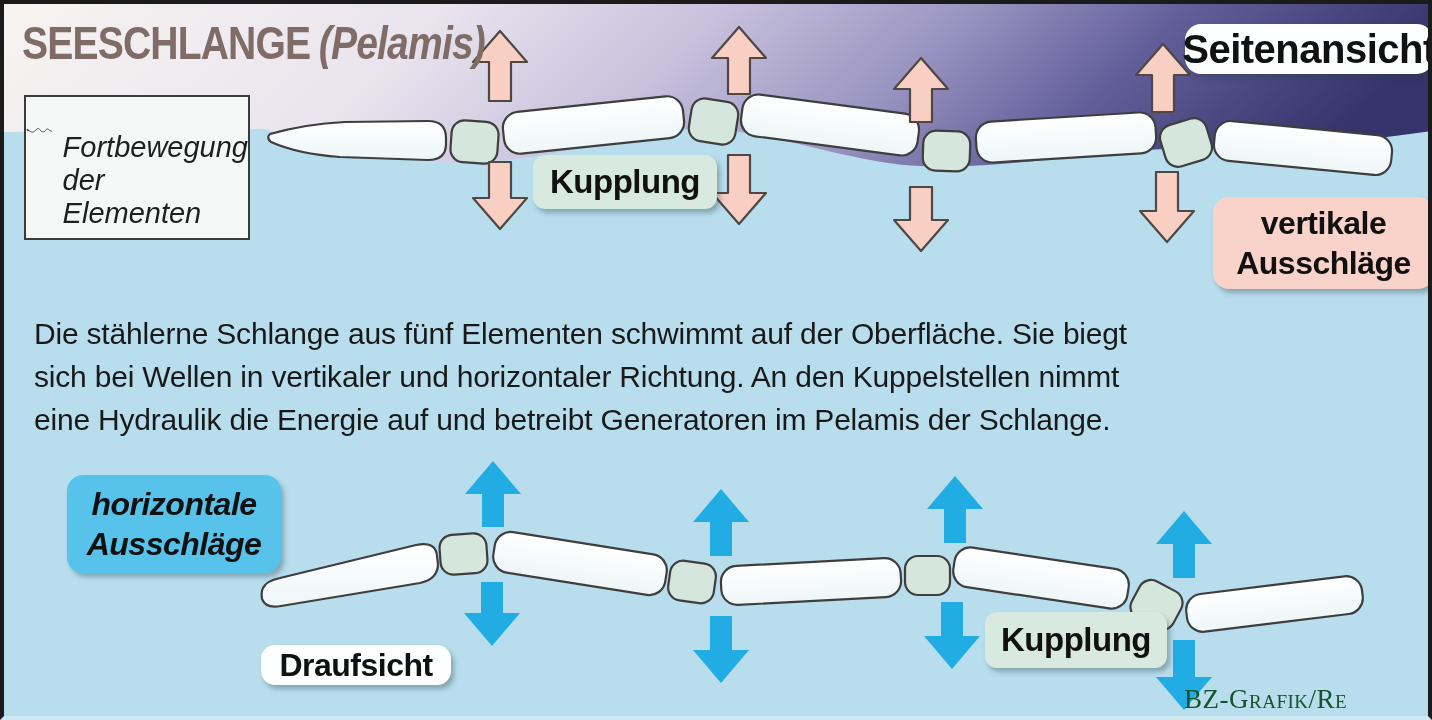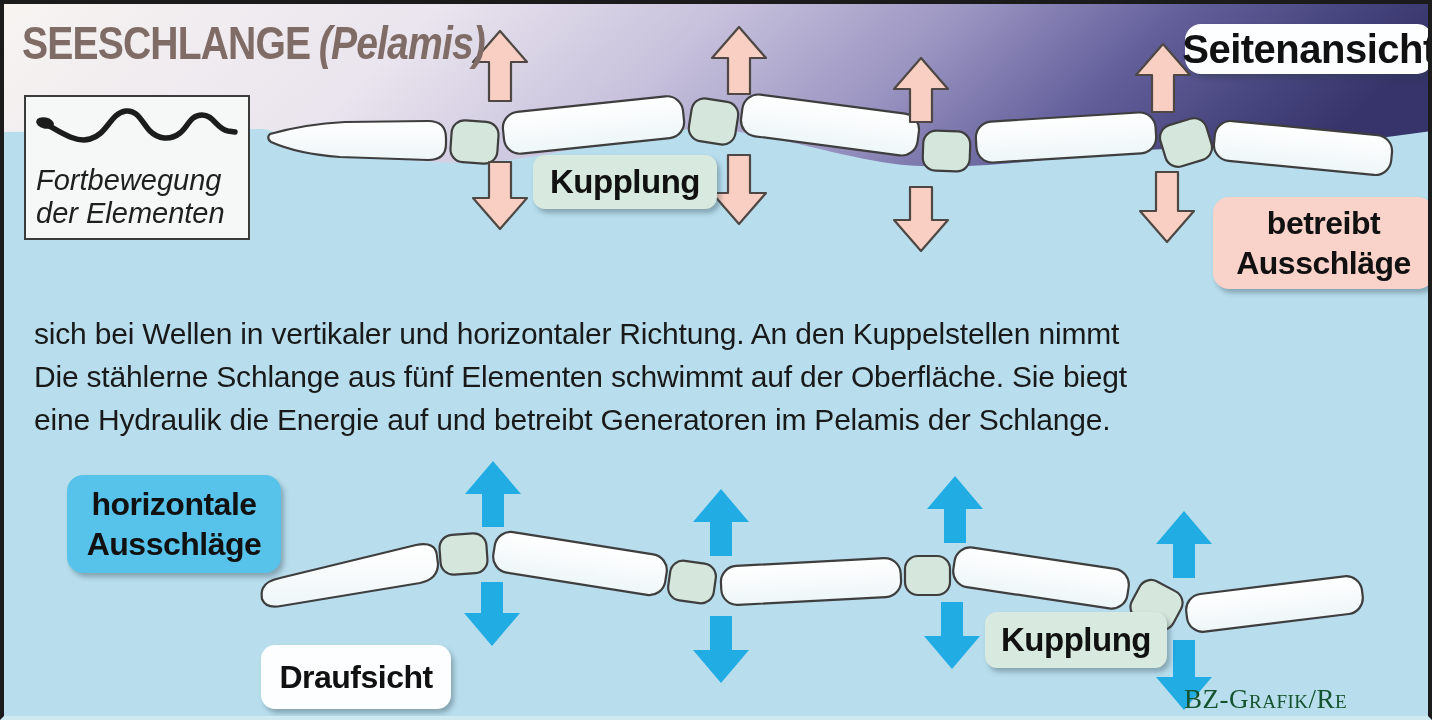--- a/index.html
+++ b/index.html
@@ -19,39 +19,39 @@
     position:absolute;left:18px;top:12px;
     color:#806c66;font-weight:bold;font-size:46px;
     letter-spacing:-1px;white-space:nowrap;
     transform:scaleX(0.85);transform-origin:left top;
   }
   .title .sub{font-style:italic;margin-left:10px;}
   
   .legend-box{
     position:absolute;left:20px;top:91px;width:226px;height:145px;
     background:#f6f8f8;border:2px solid #3b3b3b;box-sizing:border-box;
-    display:flex;flex-direction:column;
+    display:flex;flex-direction:row;
   }
   .legend-box svg{display:block;margin:6px auto 0 auto;}
   .legend-text{
     margin-top:auto;padding:0 0 8px 10px;
     font-style:italic;font-size:29px;line-height:33px;color:#1f1f1f;
   }
   
   .pill{
     position:absolute;display:flex;align-items:center;justify-content:center;
     font-weight:bold;color:#111;text-align:center;
     letter-spacing:-0.5px;
   }
   .pill.shadow{box-shadow:3px 4px 5px rgba(40,60,70,0.35);}
   .lbl-seitenansicht{left:1181px;top:20px;width:248px;height:50px;background:#fdfeff;border-radius:16px;font-size:40px;}
   .lbl-kupplung-top{left:529px;top:151px;width:184px;height:54px;background:#d8e9e0;border-radius:12px;font-size:33px;}
   .lbl-vertikale{left:1209px;top:193px;width:221px;height:92px;background:#f9d3c9;border-radius:16px;font-size:32px;line-height:40px;}
-  .lbl-horizontale{left:63px;top:471px;width:214px;height:98px;background:#57c3eb;border-radius:16px;font-size:32px;line-height:40px;}
-  .lbl-draufsicht{left:257px;top:641px;width:190px;height:64px;background:#fdfeff;border-radius:14px;font-size:32px;}
+  .lbl-horizontale{left:63px;top:471px;width:214px;height:98px;background:#57c3eb;border-radius:16px;font-size:32px;line-height:40px;font-style:italic;}
+  .lbl-draufsicht{left:257px;top:641px;width:190px;height:40px;background:#fdfeff;border-radius:14px;font-size:32px;}
   .lbl-kupplung-bottom{left:981px;top:608px;width:182px;height:56px;background:#d8e9e0;border-radius:12px;font-size:33px;}
   
   .paragraph{
     position:absolute;left:30px;top:308px;width:1390px;
     font-size:30px;line-height:43px;color:#191919;letter-spacing:-0.2px;
   }
   
   .credit{
     position:absolute;left:1180px;top:680px;
     font-family:"Liberation Serif", serif;
@@ -155,28 +155,28 @@
   <div class="pill lbl-seitenansicht shadow">
     <span>Seitenansicht</span>
   </div>
 
   <div class="pill lbl-kupplung-top shadow">
     <span>Kupplung</span>
   </div>
 
   <div class="pill lbl-vertikale shadow">
     <span>
-      <span style="display:block">betreibt</span>
+      <span style="display:block">vertikale</span>
       <span style="display:block">Ausschläge</span>
     </span>
   </div>
 
   <div class="paragraph">
+    <div>Die stählerne Schlange aus fünf Elementen schwimmt auf der Oberfläche. Sie biegt</div>
     <div>sich bei Wellen in vertikaler und horizontaler Richtung. An den Kuppelstellen nimmt</div>
-    <div>Die stählerne Schlange aus fünf Elementen schwimmt auf der Oberfläche. Sie biegt</div>
     <div>eine Hydraulik die Energie auf und betreibt Generatoren im Pelamis der Schlange.</div>
   </div>
 
   <div class="pill lbl-horizontale shadow">
     <span>
       <span style="display:block">horizontale</span>
       <span style="display:block">Ausschläge</span>
     </span>
   </div>
 

